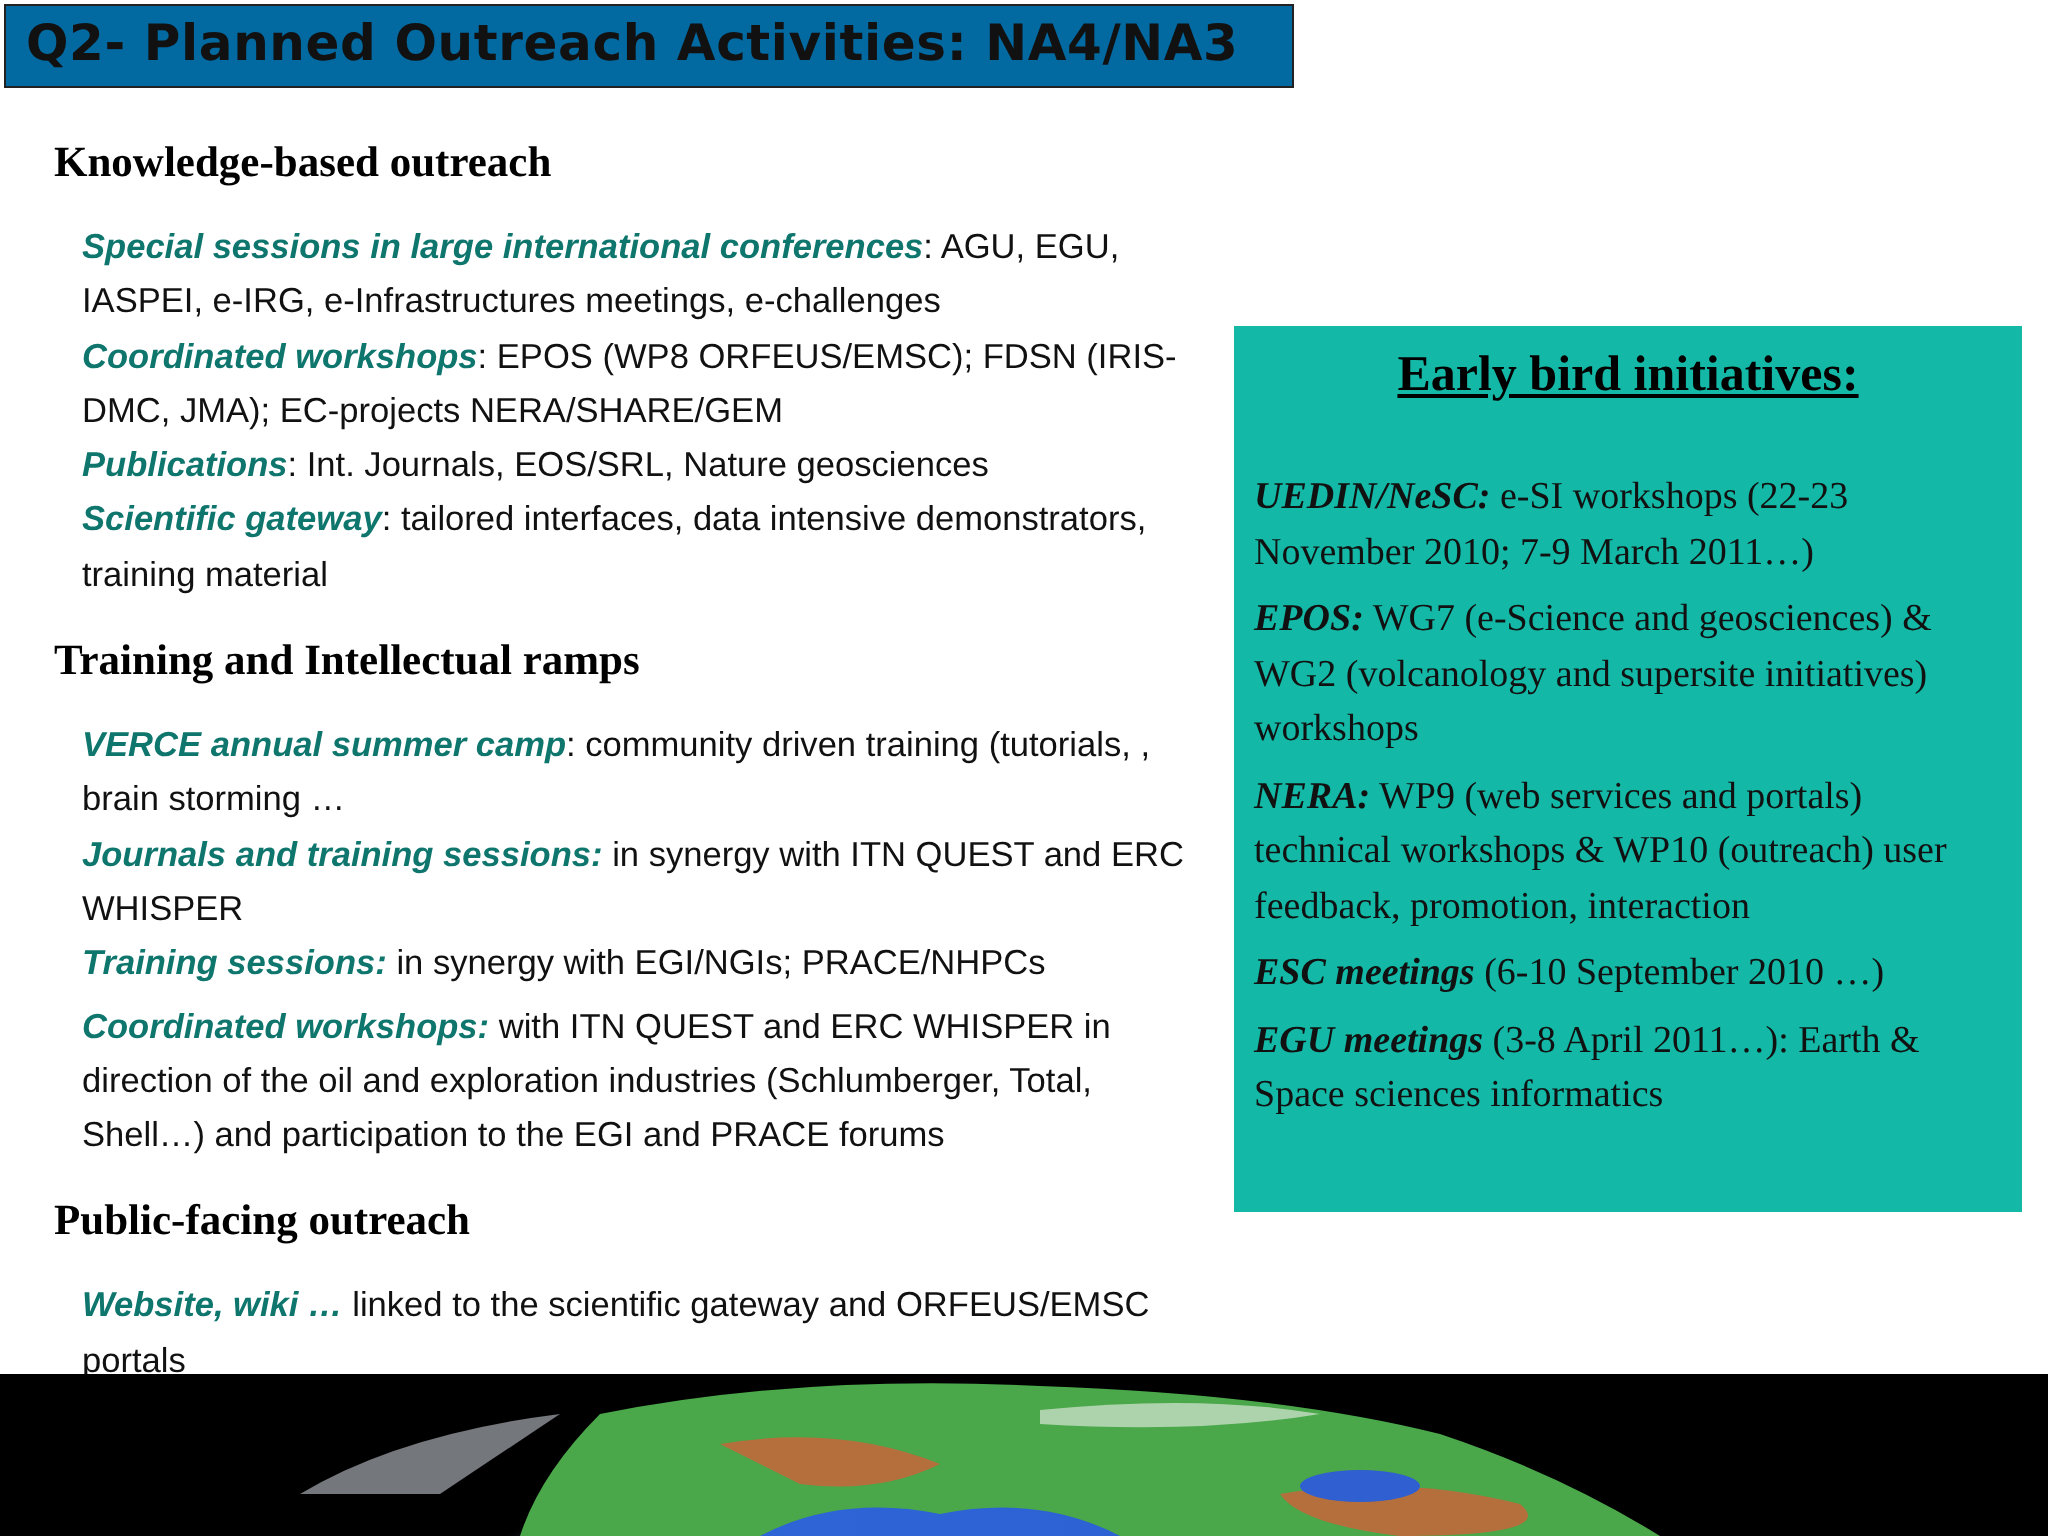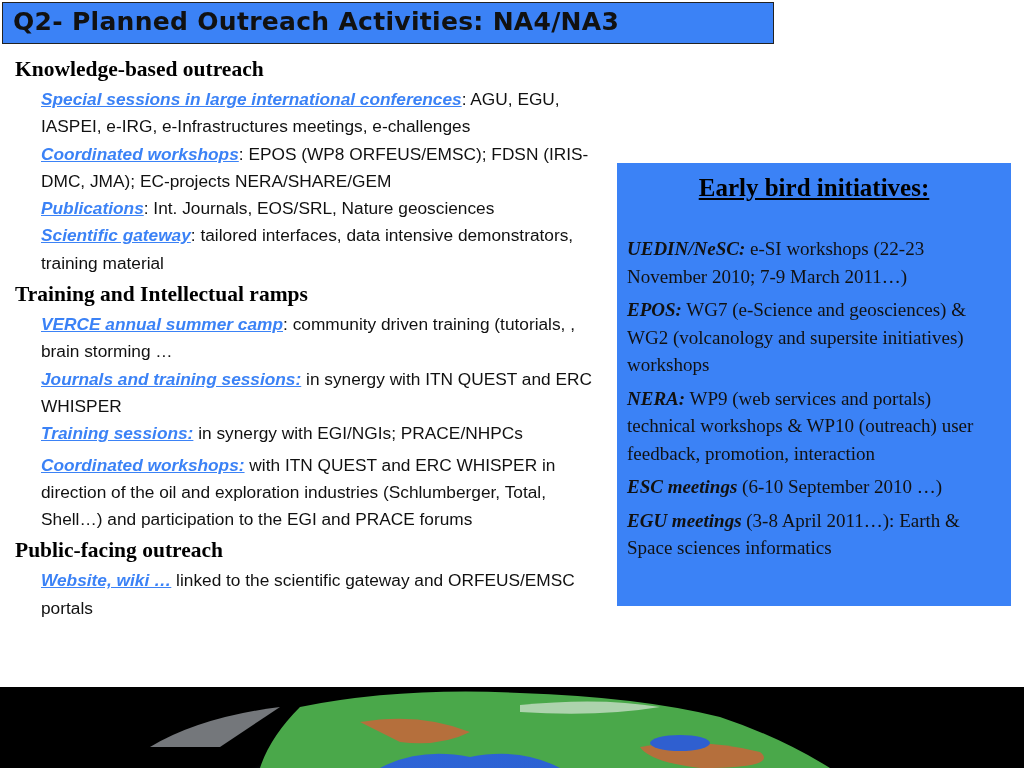--- a/index.html
+++ b/index.html
@@ -1,24 +1,24 @@
 <!DOCTYPE html>
 <html><head>
 <meta charset="utf-8">
 <style>
   html, body { margin:0; padding:0; }
   body { width:1024px; height:768px; position:relative; overflow:hidden; background:#ffffff; font-family:"Liberation Sans", sans-serif; }
-  .title-box { position:absolute; left:2px; top:2px; width:772px; height:42px; background:#3b82f6; border:1.5px solid #222; box-sizing:border-box; }
+  .title-box { position:absolute; left:2px; top:2px; width:645px; height:42px; background:#0369a1; border:1.5px solid #222; box-sizing:border-box; }
   .title-text { position:absolute; left:10px; top:4px; font-family:"DejaVu Sans", sans-serif; font-weight:bold; font-size:25px; color:#111; letter-spacing:0.3px; white-space:nowrap; }
   .left { position:absolute; left:11px; top:52px; width:600px; }
-  .section-h { font-family:"Liberation Serif", serif; font-weight:bold; font-size:21.5px; color:#000; line-height:26px; margin:4px; }
+  .section-h { font-family:"Liberation Serif", serif; font-weight:bold; font-size:21.5px; color:#000; line-height:26px; margin:16px; }
   .item { margin-left:30px; font-family:"Liberation Sans", sans-serif; font-size:17.3px; line-height:27.3px; color:#111; }
-  .lbl { font-style:italic; font-weight:bold; color:#3b82f6;text-decoration:underline; }
+  .lbl { font-style:italic; font-weight:bold; color:#0f766e; }
   .sec { margin-bottom:4px; }
-  .green-box { position:absolute; left:617px; top:163px; width:394px; height:443px; background:#3b82f6; box-sizing:border-box; padding:6px 10px 0 10px; }
+  .green-box { position:absolute; left:617px; top:163px; width:394px; height:443px; background:#14b8a6; box-sizing:border-box; padding:6px 10px 0 10px; }
   .gb-title { text-align:center; font-family:"Liberation Serif", serif; font-weight:bold; font-size:25px; text-decoration:underline; color:#000; margin-top:4px; line-height:30px; }
   .gb-item { font-family:"Liberation Serif", serif; font-size:19px; line-height:27.5px; color:#111; margin-bottom:6px; }
   .gb-item .k { font-style:italic; font-weight:bold; }
   .earth { position:absolute; left:0; top:687px; width:1024px; height:81px; background:#000; overflow:hidden; }
 </style>
 </head>
 <body>
 
 <div class="title-box">
   <div class="title-text">Q2- Planned Outreach Activities: NA4/NA3</div>

